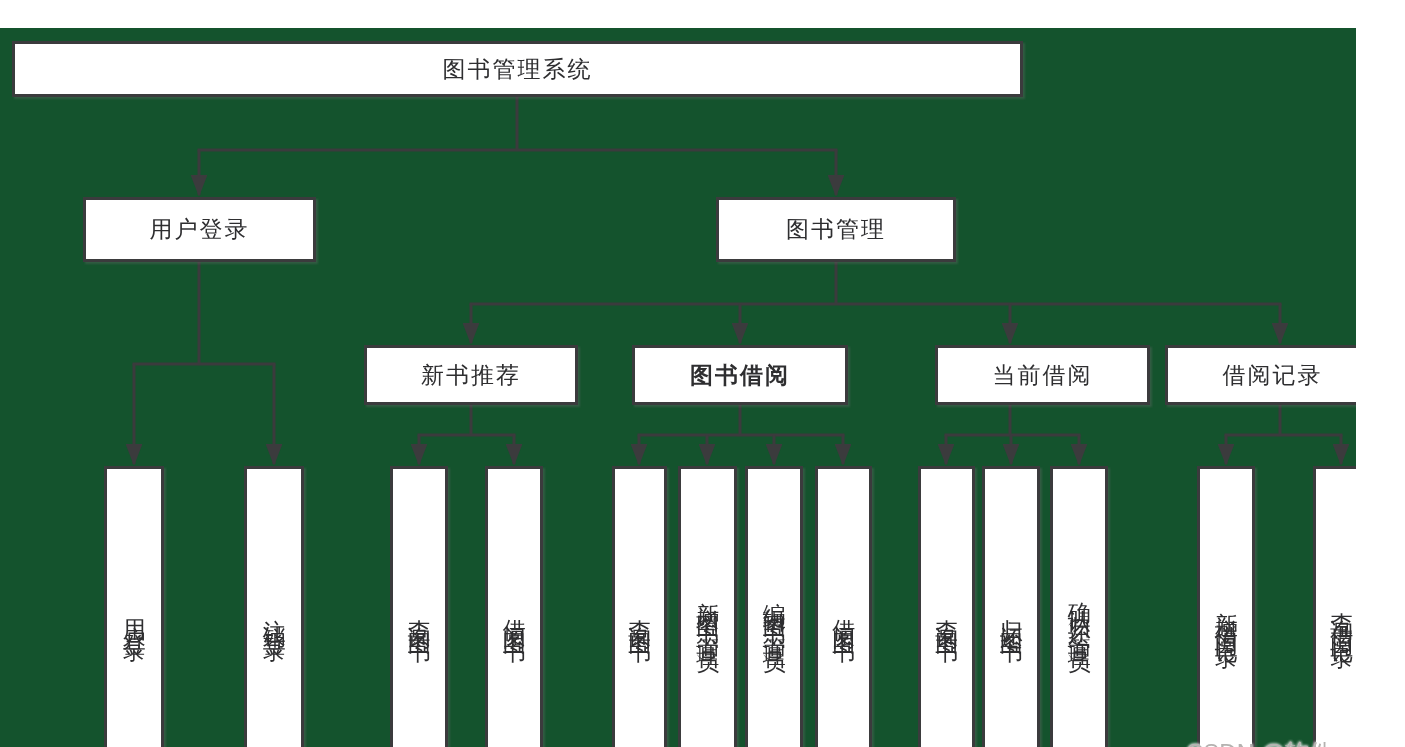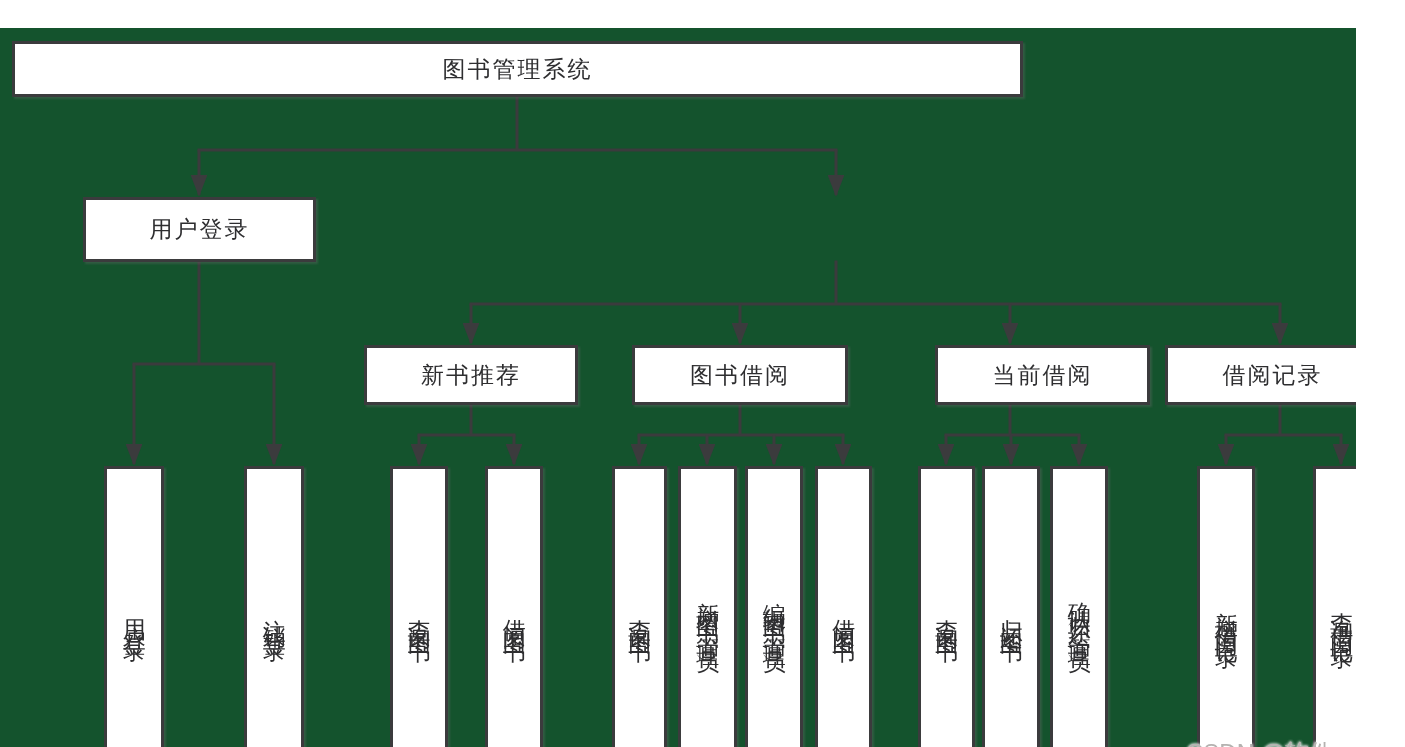--- a/index.html
+++ b/index.html
@@ -107,25 +107,28 @@
     </g>
   </svg>
 
   <div class="node root">
     <span class="hlabel">图书管理系统</span>
   </div>
 
   <div class="node lvl2" style="left:83px; width:233px;">
     <span class="hlabel">用户登录</span>
   </div>
+  <div class="node lvl2" style="left:716px; width:240px;">
+    <span class="hlabel">图书管理</span>
+  </div>
 
   <div class="node lvl3" style="left:364px; width:214px;">
     <span class="hlabel">新书推荐</span>
   </div>
-  <div class="node lvl3" style="left:632px; width:216px;">
+  <div class="node lvl3" style="left:632px; width:216px;font-weight:bold;">
     <span class="hlabel">图书借阅</span>
   </div>
   <div class="node lvl3" style="left:935px; width:215px;">
     <span class="hlabel">当前借阅</span>
   </div>
   <div class="node lvl3" style="left:1165px; width:215px;">
     <span class="hlabel">借阅记录</span>
   </div>
 
   <div class="node leaf" style="left:104px; width:60px;">

